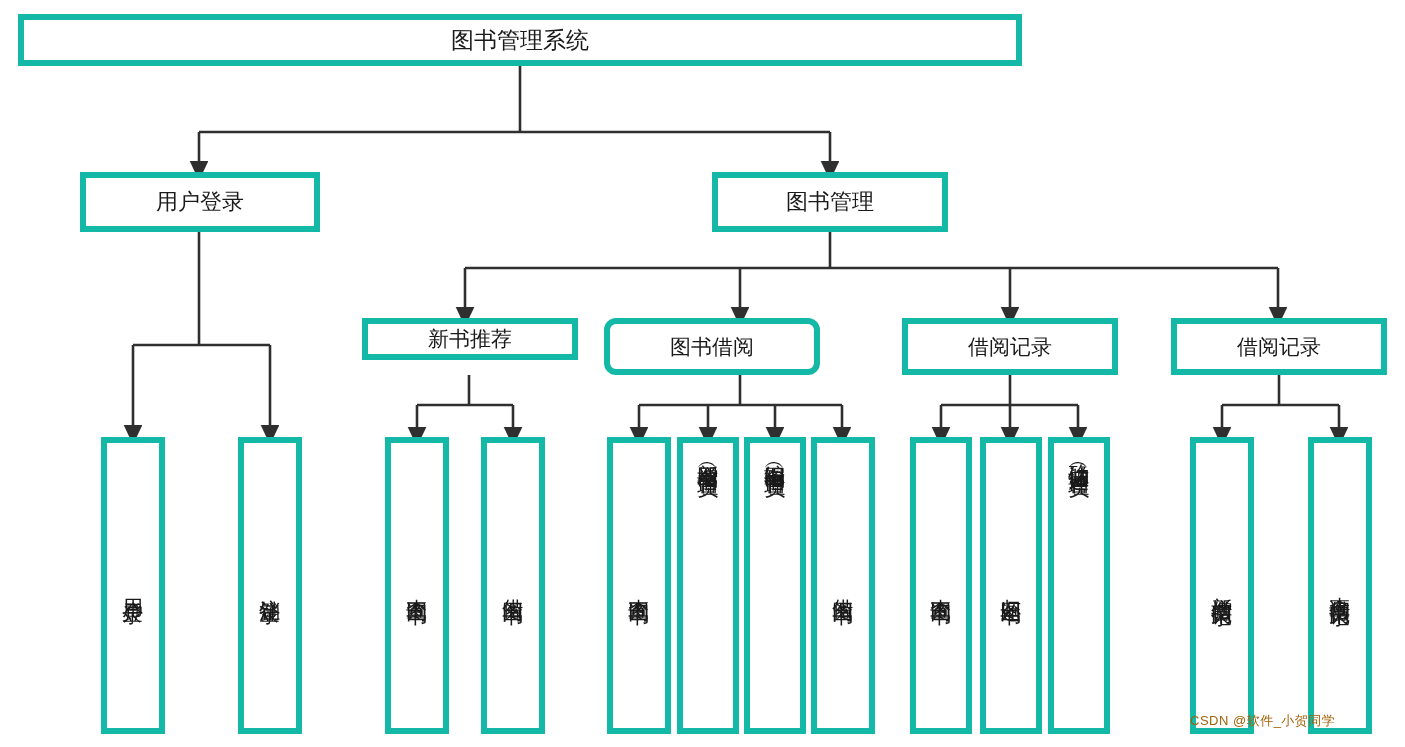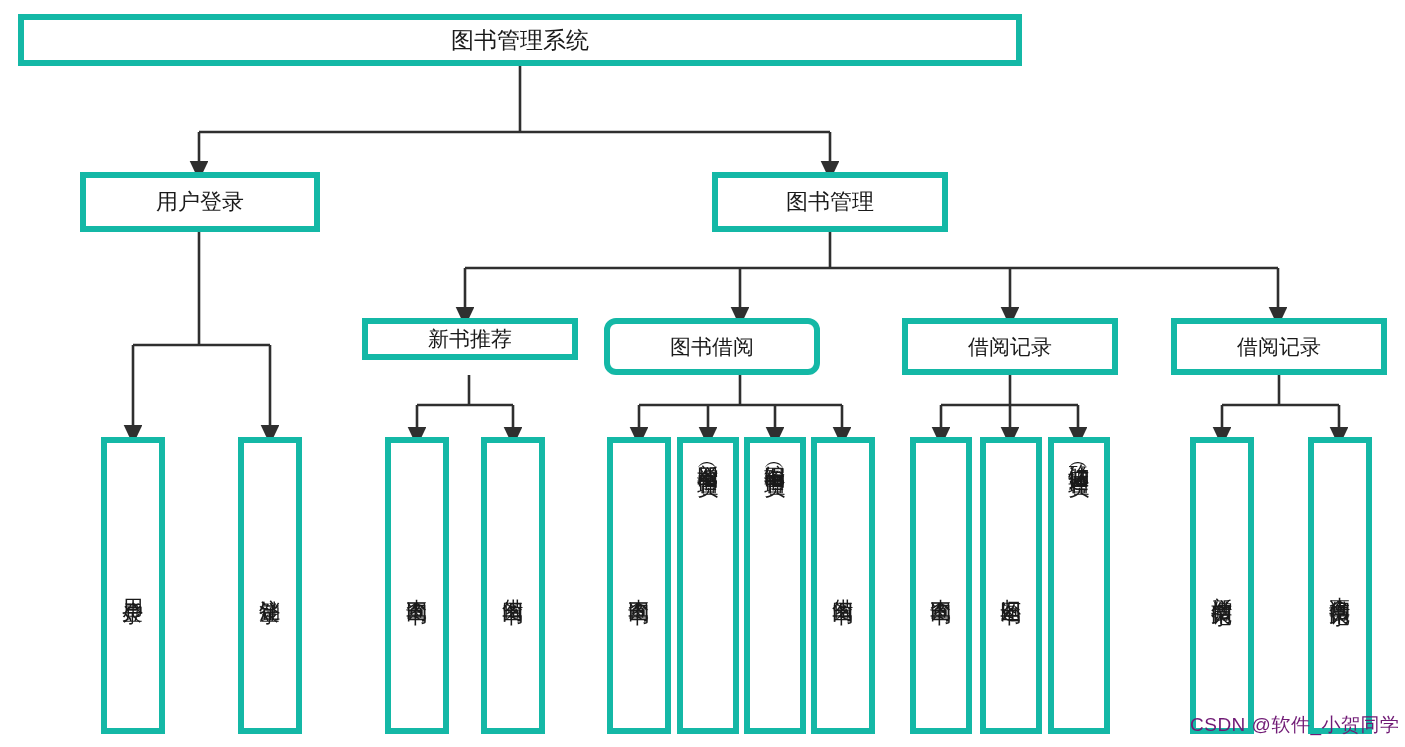--- a/index.html
+++ b/index.html
@@ -67,22 +67,22 @@
     justify-content: center;
   }
   .leaf-inner.top-align {
     align-items: flex-start;
     padding-top: 4px;
   }
   #watermark {
     position: absolute;
     left: 1190px;
     top: 712px;
-    font-size: 19px;
-    color: #701a75;
+    font-size: 13px;
+    color: #a16207;
     white-space: nowrap;
     letter-spacing: 0.5px;
   }
 </style>
 </head>
 <body>
 
 <div id="diagram-root">
 
   <svg id="edges-layer" viewBox="0 0 1405 747" width="1405" height="747" xmlns="http://www.w3.org/2000/svg">

